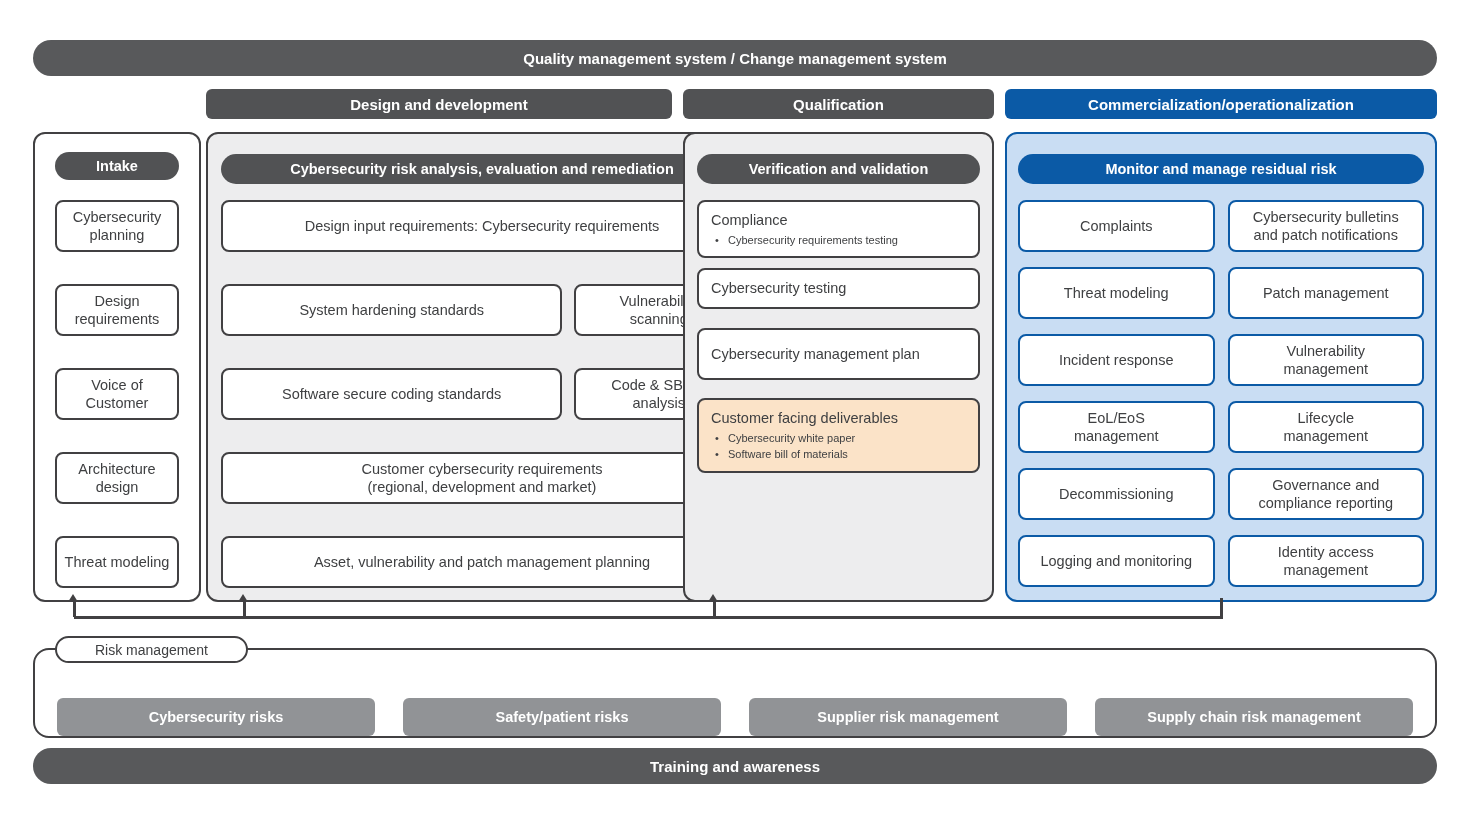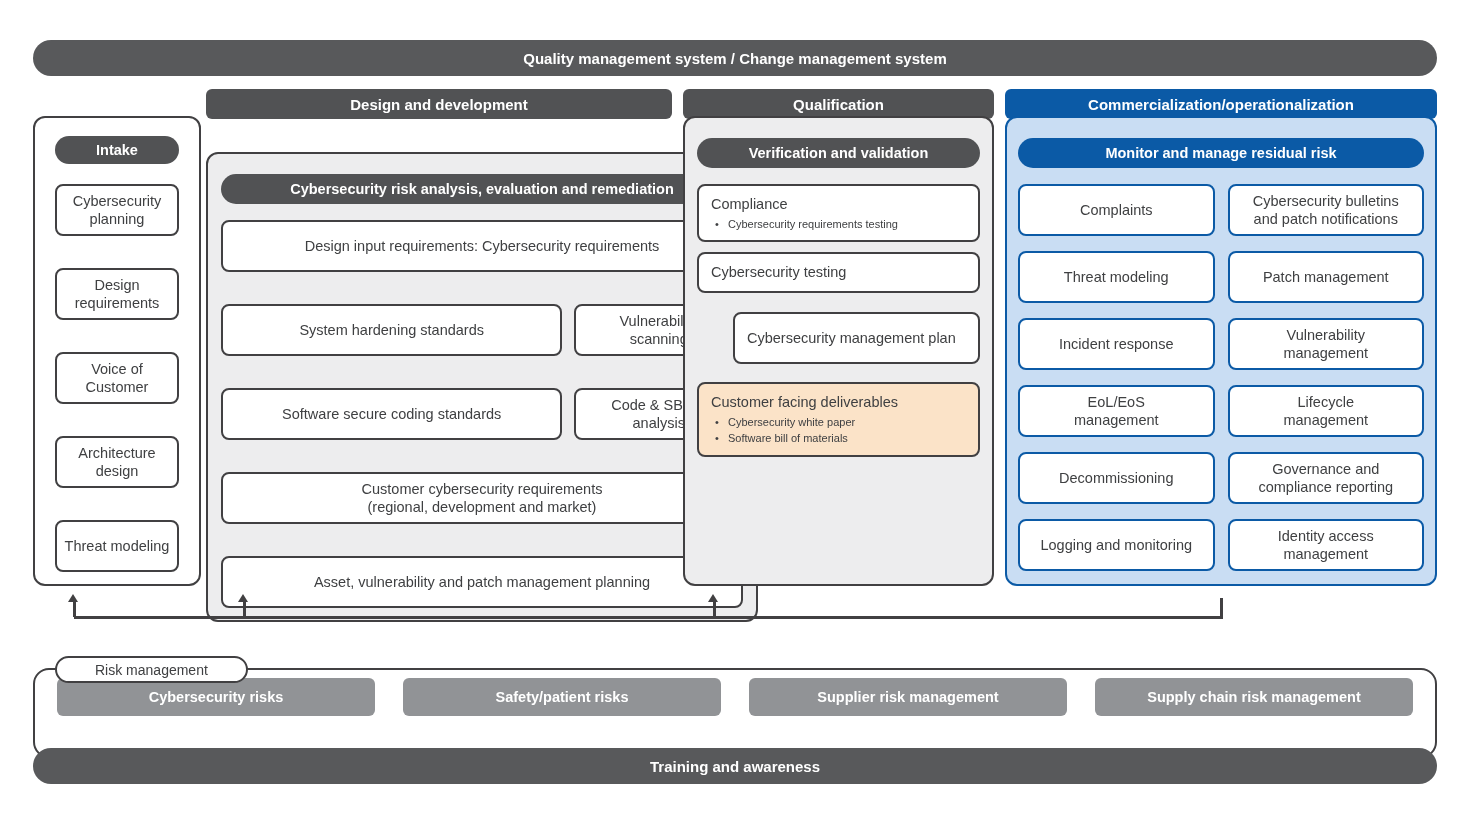--- a/index.html
+++ b/index.html
@@ -10,24 +10,24 @@
             border-radius:18px; color:#fff; font-weight:bold; font-size:15px;
             display:flex; align-items:center; justify-content:center; }
   .banner.top { top:40px; }
   .banner.bottom { top:748px; }
 
   .phase { position:absolute; top:89px; height:30px; background:#515254; border-radius:6px;
            color:#fff; font-weight:bold; font-size:15px;
            display:flex; align-items:center; justify-content:center; }
   .phase.blue { background:#0b5aa6; }
 
-  .col { position:absolute; top:116px; height:470px; border:2px solid #414042; border-radius:12px;
+  .col { position:absolute; top:132px; height:470px; border:2px solid #414042; border-radius:12px;
          display:flex; flex-direction:column; }
   .col1 { left:33px; width:168px; background:#ffffff; padding:18px 20px 0; }
-  .col2 { left:206px; width:552px; background:#ededee; padding:20px 13px 0;margin-top:36px; }
+  .col2 { left:206px; width:552px; background:#ededee; padding:20px 13px 0; }
   .col3 { left:683px; width:311px; background:#ededee; padding:20px 12px 0; }
   .col4 { left:1005px; width:432px; background:#c9ddf3; border-color:#0b5aa6; padding:20px 11px 0; }
 
   .pill { height:30px; border-radius:15px; background:#515254; color:#fff; font-weight:bold;
           font-size:14.5px; display:flex; align-items:center; justify-content:center;
           text-align:center; flex:0 0 auto; }
   .pill.blue { background:#0b5aa6; }
   .col1 .pill { height:28px; margin-bottom:20px; }
   .col2 .pill, .col3 .pill, .col4 .pill { margin-bottom:16px; }
 
@@ -37,40 +37,40 @@
   .col1 .box { height:52px; margin-bottom:32px; }
   .col1 .box:last-child { margin-bottom:0; }
   .col2 .box.full, .col2 .row { height:52px; margin-bottom:32px; }
   .col2 .row { display:flex; gap:12px; }
   .col2 .row .box { height:52px; }
   .col2 .row .wide { flex:2.05; }
   .col2 .row .narrow { flex:1; }
 
   .col3 .infobox { background:#fff; border:2px solid #414042; border-radius:8px;
                    padding:8px 12px; font-size:14.5px; color:#3f4042; text-align:left; }
-  .col3 .infobox.plan { min-height:52px; display:flex; align-items:center;margin-left:36px; }
+  .col3 .infobox.plan { min-height:52px; display:flex; align-items:center; }
   .col3 .infobox.orange { background:#fbe3c8; }
   .box-title { font-size:14.5px; line-height:1.45; }
   .bullets { list-style:none; margin-top:1px; }
   .bullets li { position:relative; padding-left:17px; font-size:11px; line-height:1.47; }
   .bullets li::before { content:"\2022"; position:absolute; left:4px; }
   .mb10 { margin-bottom:10px; } .mb19 { margin-bottom:19px; } .mb18 { margin-bottom:18px; }
 
   .grid4 { display:grid; grid-template-columns:1fr 1fr; column-gap:13px; row-gap:15px; }
   .grid4 .box { min-height:52px; border-color:#0b5aa6; margin:0; }
 
   .hline { position:absolute; left:74px; top:616px; width:1149px; height:3px; background:#414042; }
   .uparrow { position:absolute; top:602px; width:3px; height:15px; background:#414042; }
   .uparrow::before { content:""; position:absolute; top:-8px; left:-5px;
                      border-left:5.5px solid transparent; border-right:5.5px solid transparent;
                      border-bottom:8px solid #414042; }
   .vline { position:absolute; left:1220px; top:598px; width:3px; height:21px; background:#414042; }
 
-  .risk { position:absolute; left:33px; top:668px; width:1404px; height:90px; background:#fff;
-          border:2px solid #414042; border-radius:16px; display:flex; align-items:flex-start;
+  .risk { position:absolute; left:33px; top:648px; width:1404px; height:90px; background:#fff;
+          border:2px solid #414042; border-radius:16px; display:flex; align-items:flex-end;
           gap:28px; padding:8px 22px 0; }
   .risk-label { position:absolute; left:20px; top:-14px; height:27px; padding:0 38px;
                 background:#fff; border:2px solid #414042; border-radius:14px;
                 display:flex; align-items:center; font-size:14px; color:#3f4042; }
   .risk-btn { flex:1; height:38px; background:#919396; border-radius:6px; color:#fff;
               font-weight:bold; font-size:14.5px; display:flex; align-items:center;
               justify-content:center; }
 </style>
 </head>
 <body>

